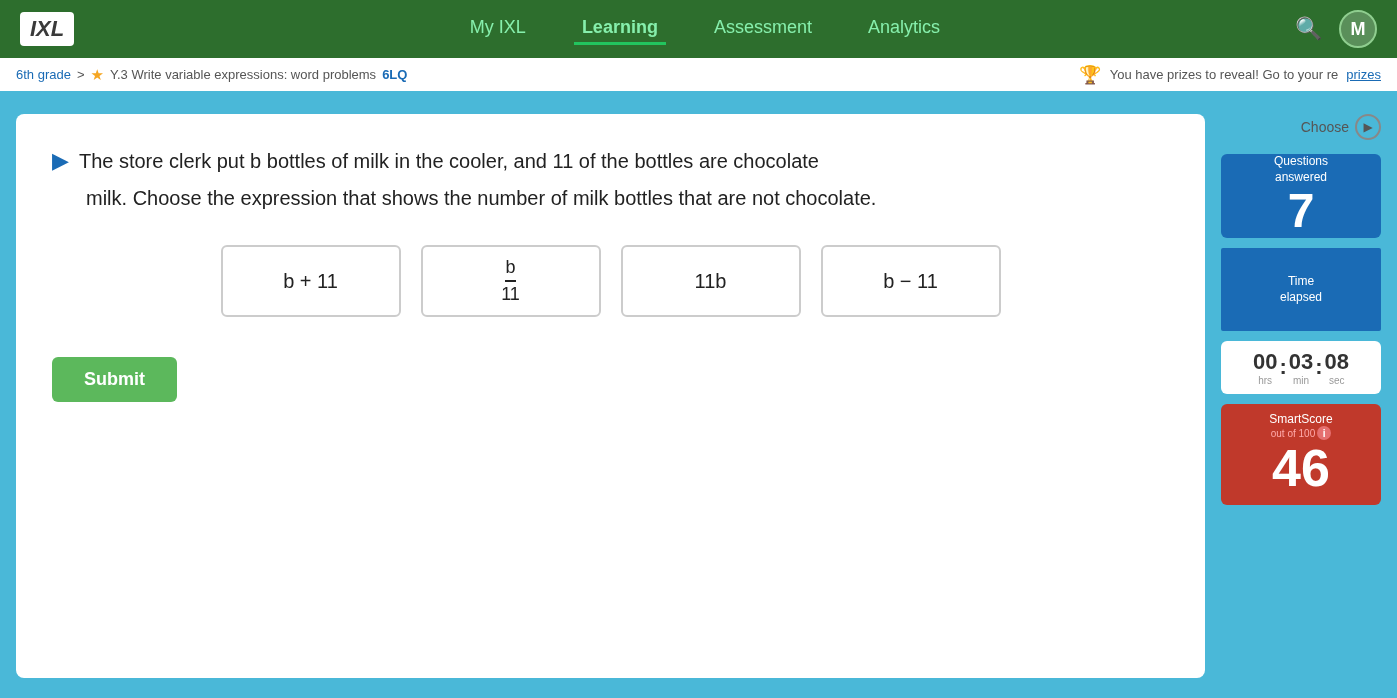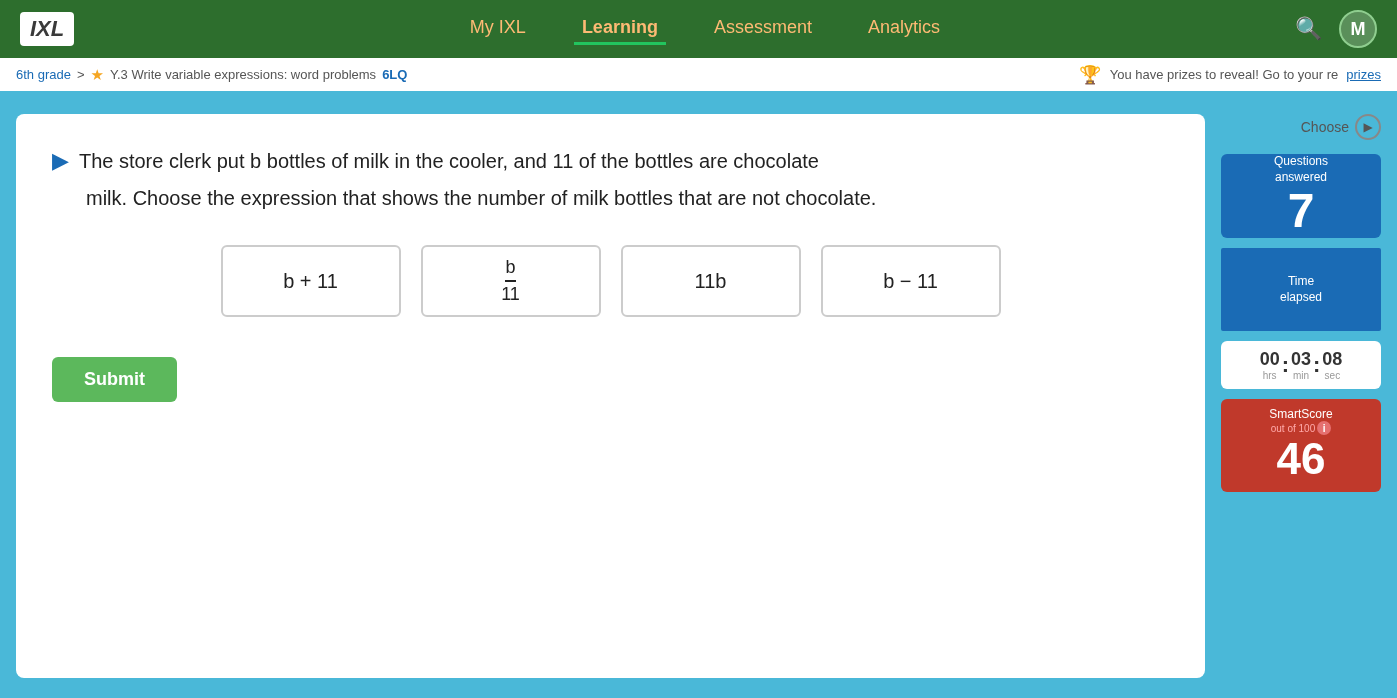--- a/index.html
+++ b/index.html
@@ -27,21 +27,21 @@
     .nav-logo span { color: #3a3a3a; }
     .nav-links {
       display: flex;
       gap: 40px;
       flex: 1;
       justify-content: center;
       font-size: 18px;
     }
     .nav-link {
       cursor: pointer;
-      color: #fdba74;
+      color: #86efac;
       text-decoration: none;
       padding: 4px 8px;
     }
     .nav-link.active {
       font-weight: bold;
       border-bottom: 3px solid #22c55e;
     }
     .nav-right {
       display: flex;
       align-items: center;
@@ -257,21 +257,21 @@
       font-size: 12px;
       font-weight: normal;
       line-height: 1.3;
     }
     .time-col {
       display: flex;
       flex-direction: column;
       align-items: center;
     }
     .time-num {
-      font-size: 18px;
+      font-size: 22px;
       font-weight: bold;
       color: #333;
     }
     .time-unit {
       font-size: 10px;
       color: #999;
     }
     .time-sep {
       font-size: 22px;
       font-weight: bold;
@@ -295,21 +295,21 @@
     .smartscore-badge .sublabel {
       font-size: 10px;
       font-weight: normal;
       color: #ffaaaa;
       display: flex;
       align-items: center;
       justify-content: center;
       gap: 2px;
     }
     .smartscore-badge .score-num {
-      font-size: 44px;
+      font-size: 52px;
       font-weight: bold;
       line-height: 1.1;
       display: block;
       color: white;
     }
     .info-circle {
       display: inline-flex;
       align-items: center;
       justify-content: center;
       width: 14px;

